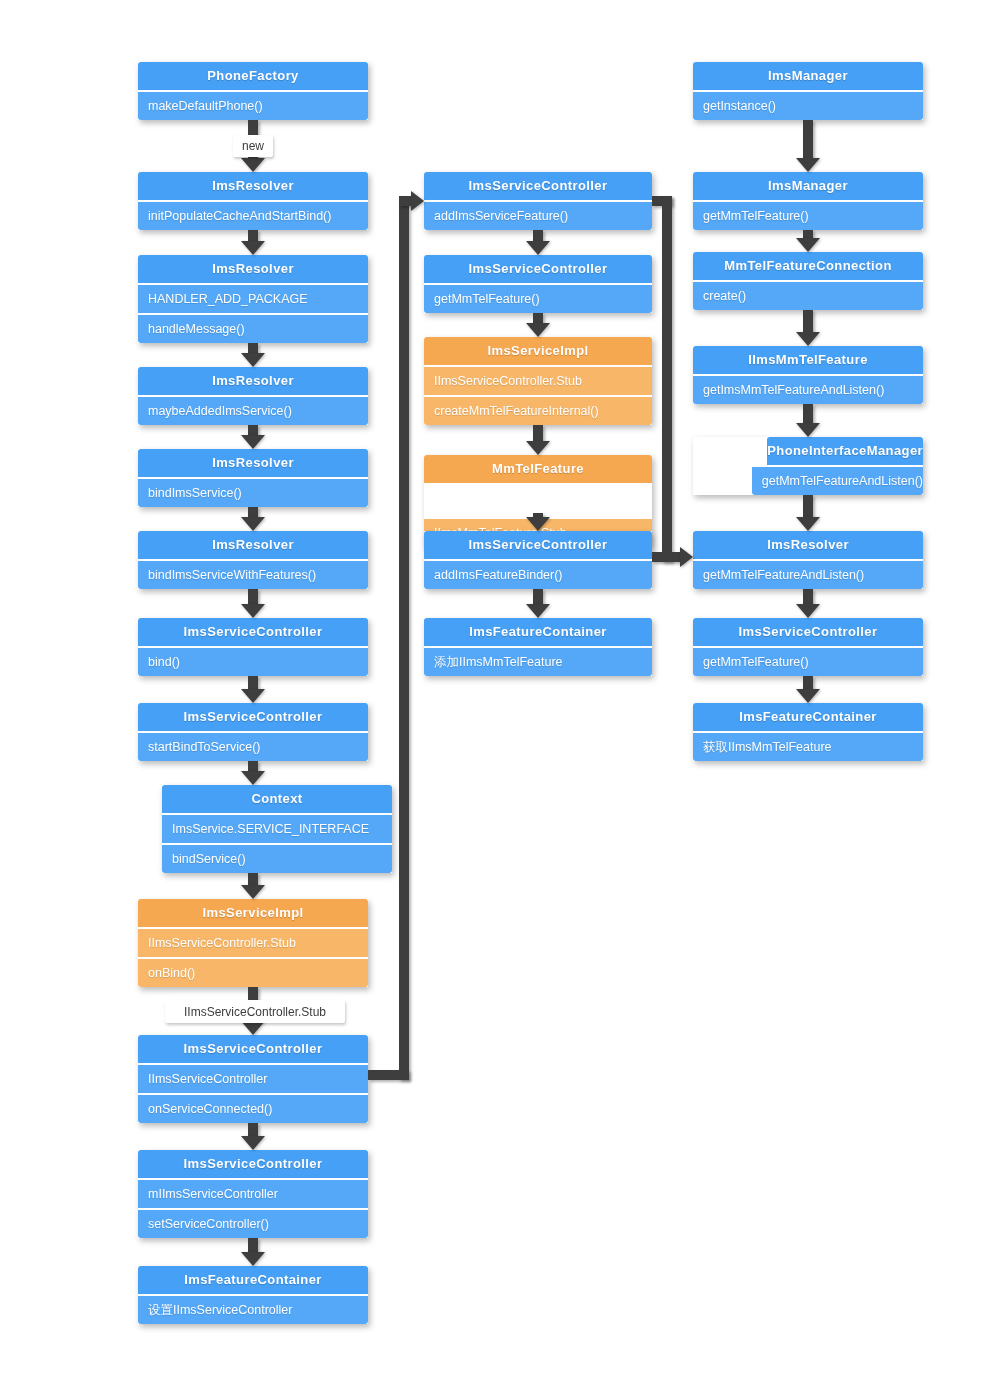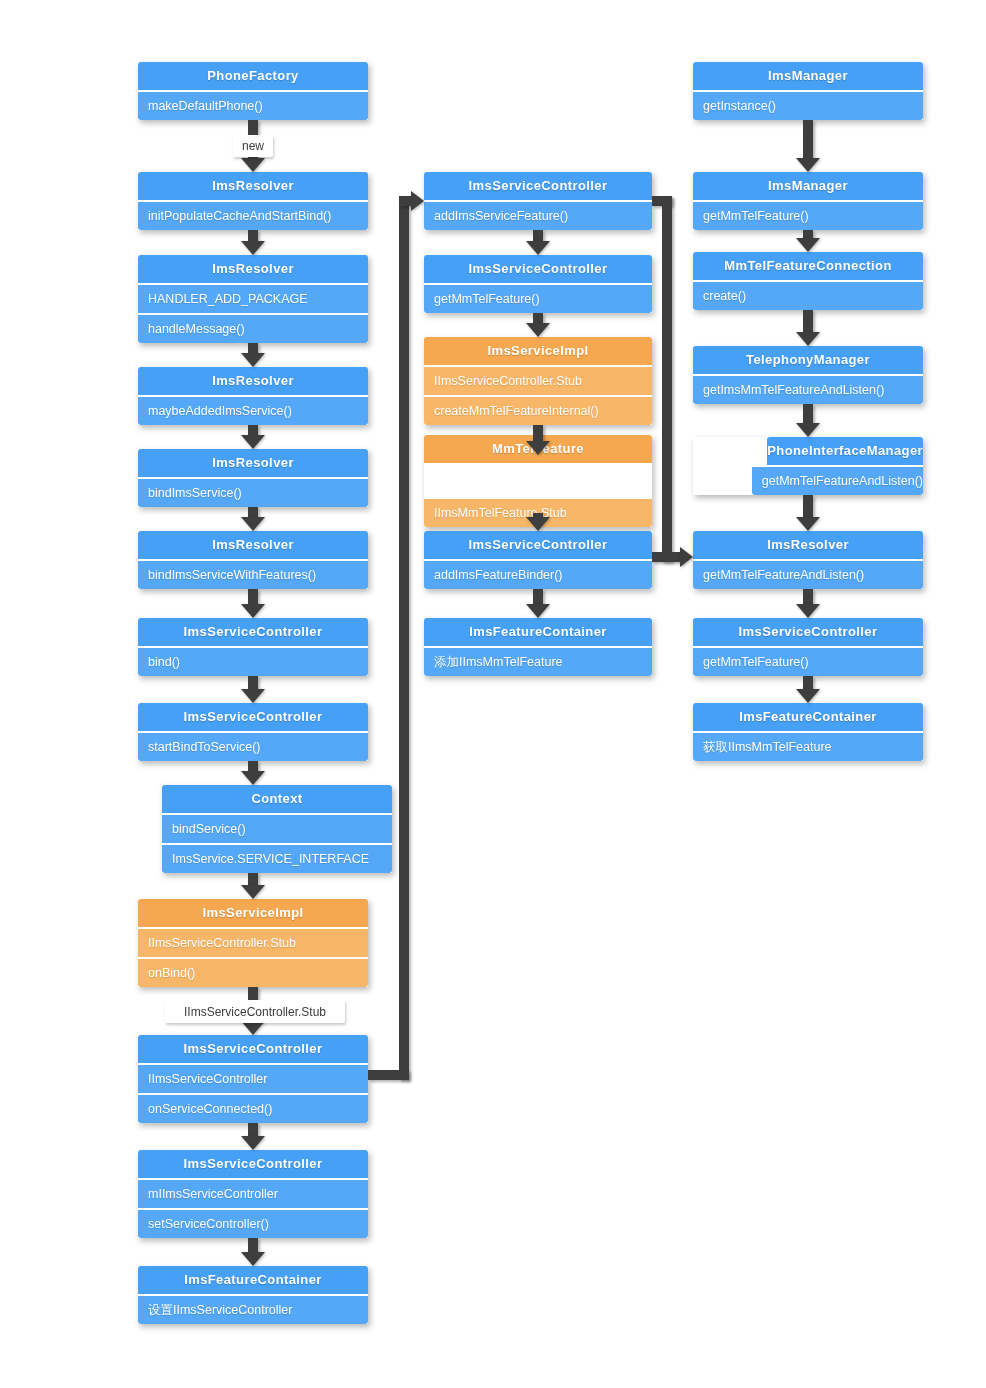--- a/index.html
+++ b/index.html
@@ -85,22 +85,22 @@
     <div class="node blue" style="left: 138px; top: 618px; width: 230px;">
       <div class="node-title">ImsServiceController</div>
       <div class="node-row">bind()</div>
     </div>
     <div class="node blue" style="left: 138px; top: 703px; width: 230px;">
       <div class="node-title">ImsServiceController</div>
       <div class="node-row">startBindToService()</div>
     </div>
     <div class="node blue" style="left: 138px; top: 785px; width: 230px; margin-left: 24px;">
       <div class="node-title">Context</div>
+      <div class="node-row">ImsService.SERVICE_INTERFACE</div>
       <div class="node-row">bindService()</div>
-      <div class="node-row">ImsService.SERVICE_INTERFACE</div>
     </div>
     <div class="node orange" style="left: 138px; top: 899px; width: 230px;">
       <div class="node-title">ImsServiceImpl</div>
       <div class="node-row">IImsServiceController.Stub</div>
       <div class="node-row">onBind()</div>
     </div>
     <div class="node blue" style="left: 138px; top: 1035px; width: 230px;">
       <div class="node-title">ImsServiceController</div>
       <div class="node-row">IImsServiceController</div>
       <div class="node-row">onServiceConnected()</div>
@@ -120,21 +120,21 @@
     </div>
     <div class="node blue" style="left: 424px; top: 255px; width: 228px;">
       <div class="node-title">ImsServiceController</div>
       <div class="node-row">getMmTelFeature()</div>
     </div>
     <div class="node orange" style="left: 424px; top: 337px; width: 228px;">
       <div class="node-title">ImsServiceImpl</div>
       <div class="node-row">IImsServiceController.Stub</div>
       <div class="node-row">createMmTelFeatureInternal()</div>
     </div>
-    <div class="node orange" style="left: 424px; top: 435px; width: 228px; gap: 36px;">
+    <div class="node orange" style="left: 424px; top: 455px; width: 228px; gap: 36px;">
       <div class="node-title">MmTelFeature</div>
       <div class="node-row">IImsMmTelFeature.Stub</div>
     </div>
     <div class="node blue" style="left: 424px; top: 531px; width: 228px;">
       <div class="node-title">ImsServiceController</div>
       <div class="node-row">addImsFeatureBinder()</div>
     </div>
     <div class="node blue" style="left: 424px; top: 618px; width: 228px;">
       <div class="node-title">ImsFeatureContainer</div>
       <div class="node-row">添加IImsMmTelFeature</div>
@@ -145,21 +145,21 @@
     </div>
     <div class="node blue" style="left: 693px; top: 172px; width: 230px;">
       <div class="node-title">ImsManager</div>
       <div class="node-row">getMmTelFeature()</div>
     </div>
     <div class="node blue" style="left: 693px; top: 252px; width: 230px;">
       <div class="node-title">MmTelFeatureConnection</div>
       <div class="node-row">create()</div>
     </div>
     <div class="node blue" style="left: 693px; top: 346px; width: 230px;">
-      <div class="node-title">TelephonyManager</div>
+      <div class="node-title">IImsMmTelFeature</div>
       <div class="node-row">getImsMmTelFeatureAndListen()</div>
     </div>
     <div class="node blue" style="left: 693px; top: 437px; width: 230px; align-items: flex-end;">
       <div class="node-title">PhoneInterfaceManager</div>
       <div class="node-row">getMmTelFeatureAndListen()</div>
     </div>
     <div class="node blue" style="left: 693px; top: 531px; width: 230px;">
       <div class="node-title">ImsResolver</div>
       <div class="node-row">getMmTelFeatureAndListen()</div>
     </div>

